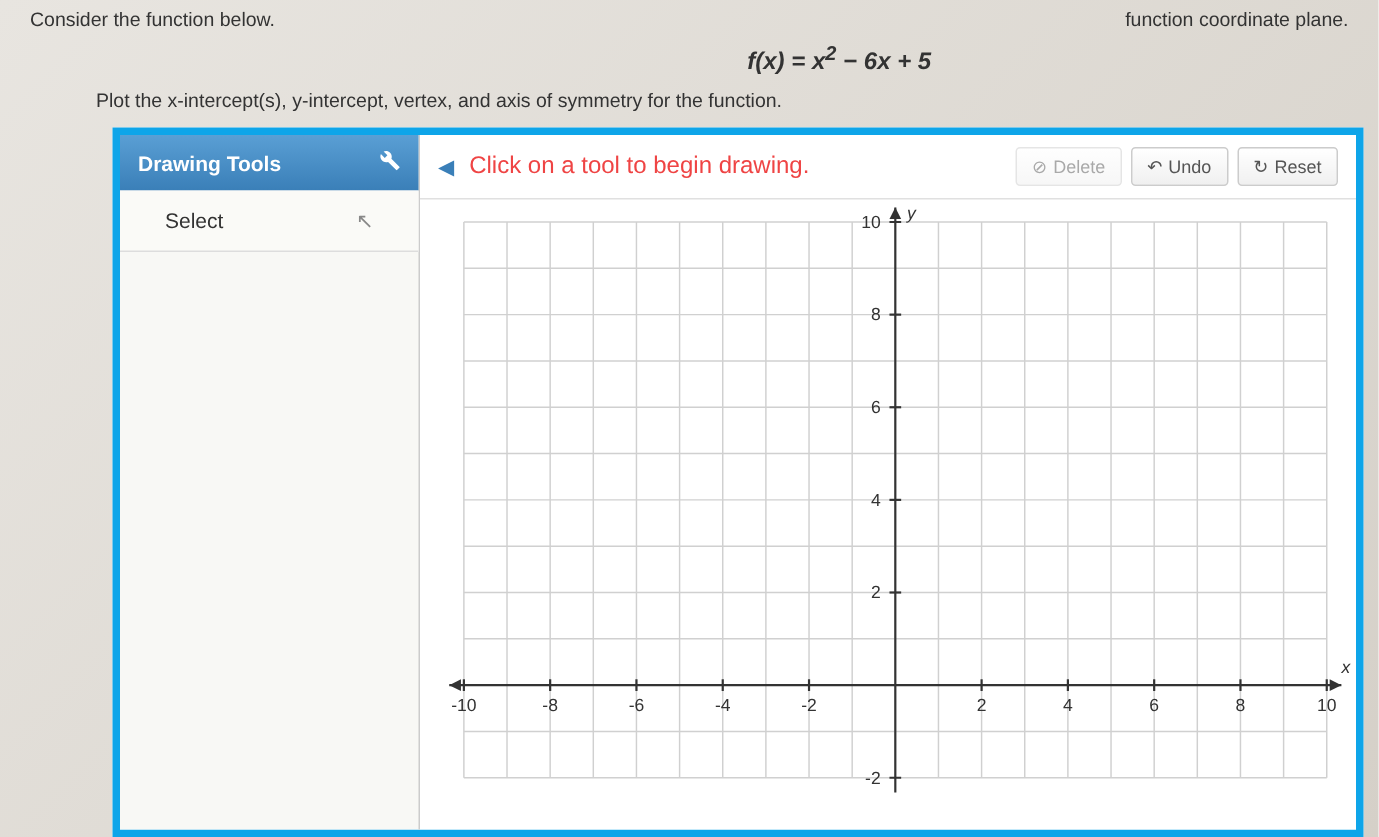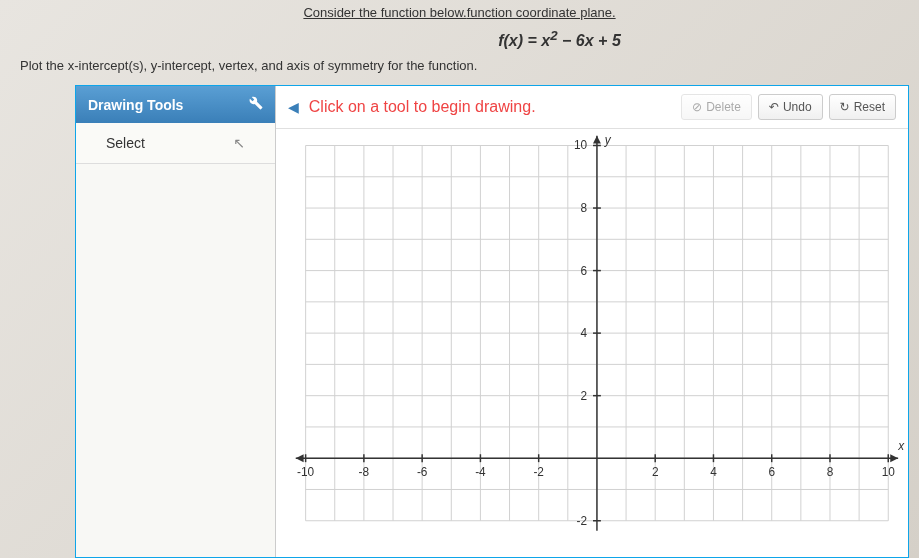--- a/index.html
+++ b/index.html
@@ -19,45 +19,45 @@
       position: absolute;
       top: 0;
       left: 0;
       right: 0;
       padding: 5px 20px;
       font-size: 13px;
       color: #333;
     }
     .top-line {
       display: flex;
-      justify-content: center;
-      text-decoration: underline;
+      justify-content: space-between;
     }
     .formula {
       text-align: center;
       font-size: 16px;
       font-style: italic;
       margin: 8px 0;
       padding-left: 200px;
       font-weight: bold;
     }
     .instruction {
       font-size: 13px;
       color: #333;
       margin-top: 4px;
+      margin-left: 44px;
     }
     .main-container {
       position: absolute;
       top: 85px;
       left: 75px;
       right: 10px;
       bottom: 0;
       display: flex;
       background: #fff;
-      border: 1px solid #0ea5e9;
+      border: 5px solid #0ea5e9;
     }
     .tools-panel {
       width: 200px;
       border-right: 1px solid #ccc;
       background: #f8f8f5;
     }
     .tools-header {
       background: linear-gradient(180deg, #5a9fd4 0%, #3a7fb8 100%);
       color: #fff;
       padding: 10px 12px;

